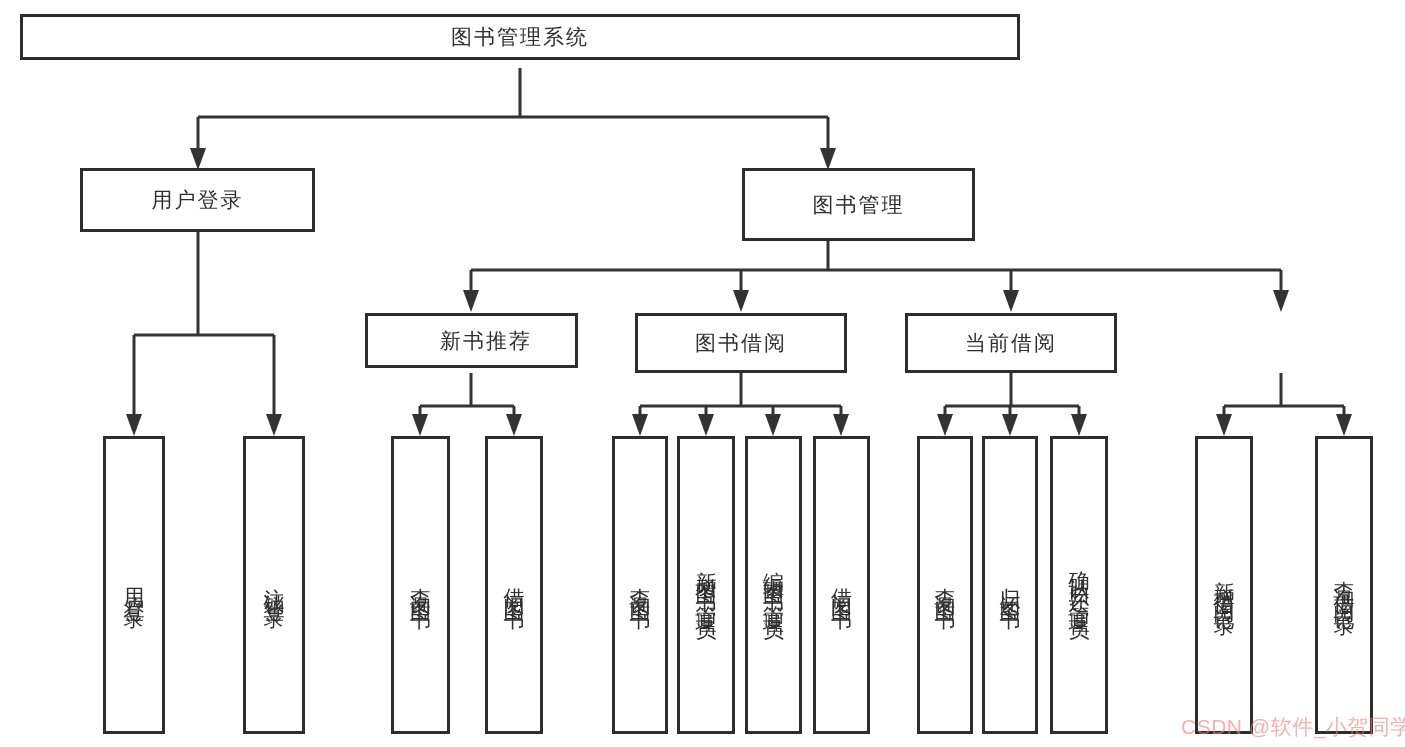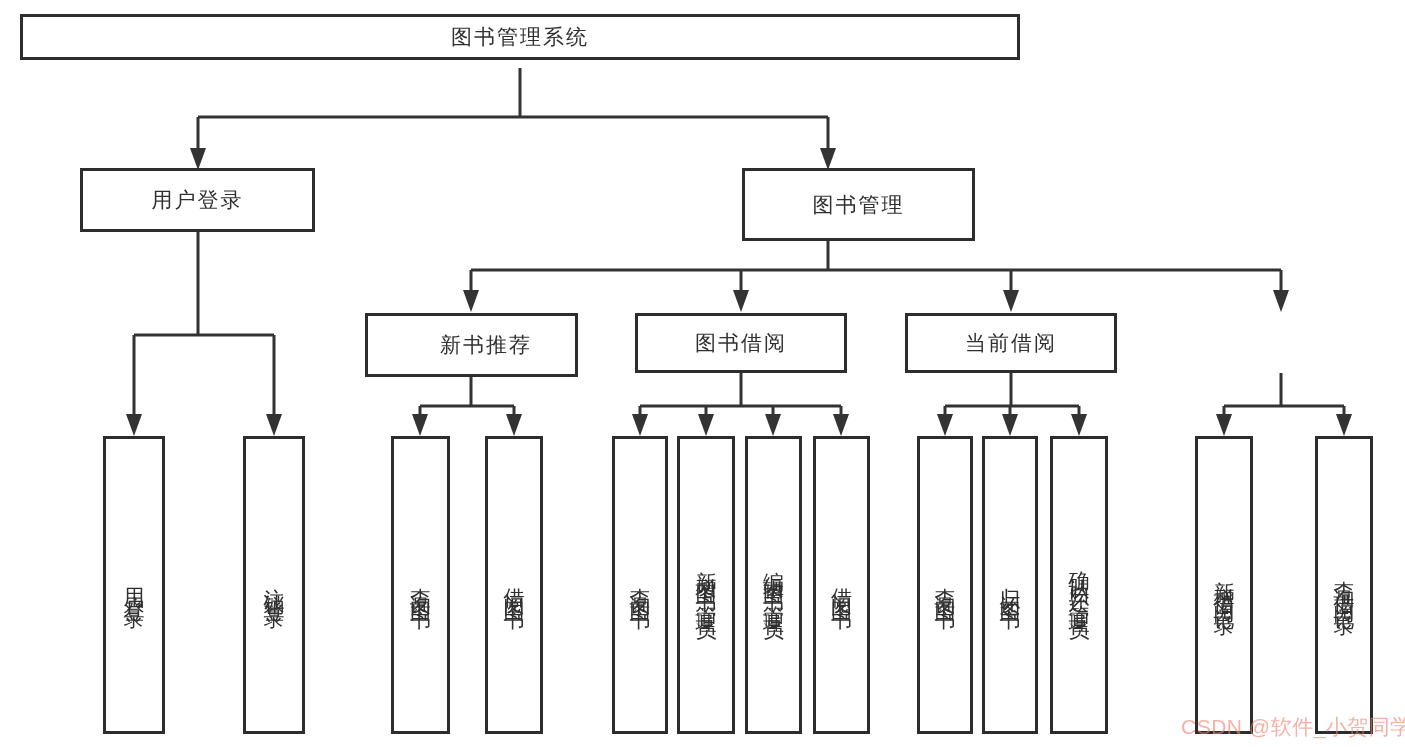--- a/index.html
+++ b/index.html
@@ -35,21 +35,21 @@
     writing-mode: vertical-rl;
     text-orientation: mixed;
     font-size: 21px;
     letter-spacing: 7px;
     line-height: 1.05;
   }
   
   #n-root        { left: 20px;   top: 14px;  width: 1000px; height: 46px; }
   #n-user-login  { left: 80px;   top: 168px; width: 235px;  height: 64px; }
   #n-book-mgmt   { left: 710px;  top: 168px; width: 233px;  height: 73px; margin-left: 32px; }
-  #n-new-book    { left: 365px;  top: 313px; width: 213px;  height: 64px; padding-left: 29px; }
+  #n-new-book    { left: 365px;  top: 313px; width: 213px;  height: 55px; padding-left: 29px; }
   #n-book-borrow { left: 635px;  top: 313px; width: 212px;  height: 60px; }
   #n-current     { left: 905px;  top: 313px; width: 212px;  height: 60px; }
   #n-records     { left: 1175px; top: 313px; width: 212px;  height: 60px; }
   .leaf { top: 436px; height: 298px; }
   #l-user-login   { left: 103px;  width: 62px; }
   #l-logout       { left: 243px;  width: 62px; }
   #l-nb-query     { left: 391px;  width: 59px; }
   #l-nb-borrow    { left: 485px;  width: 58px; }
   #l-bb-query     { left: 612px;  width: 56px; }
   #l-bb-add       { left: 677px;  width: 58px; }

